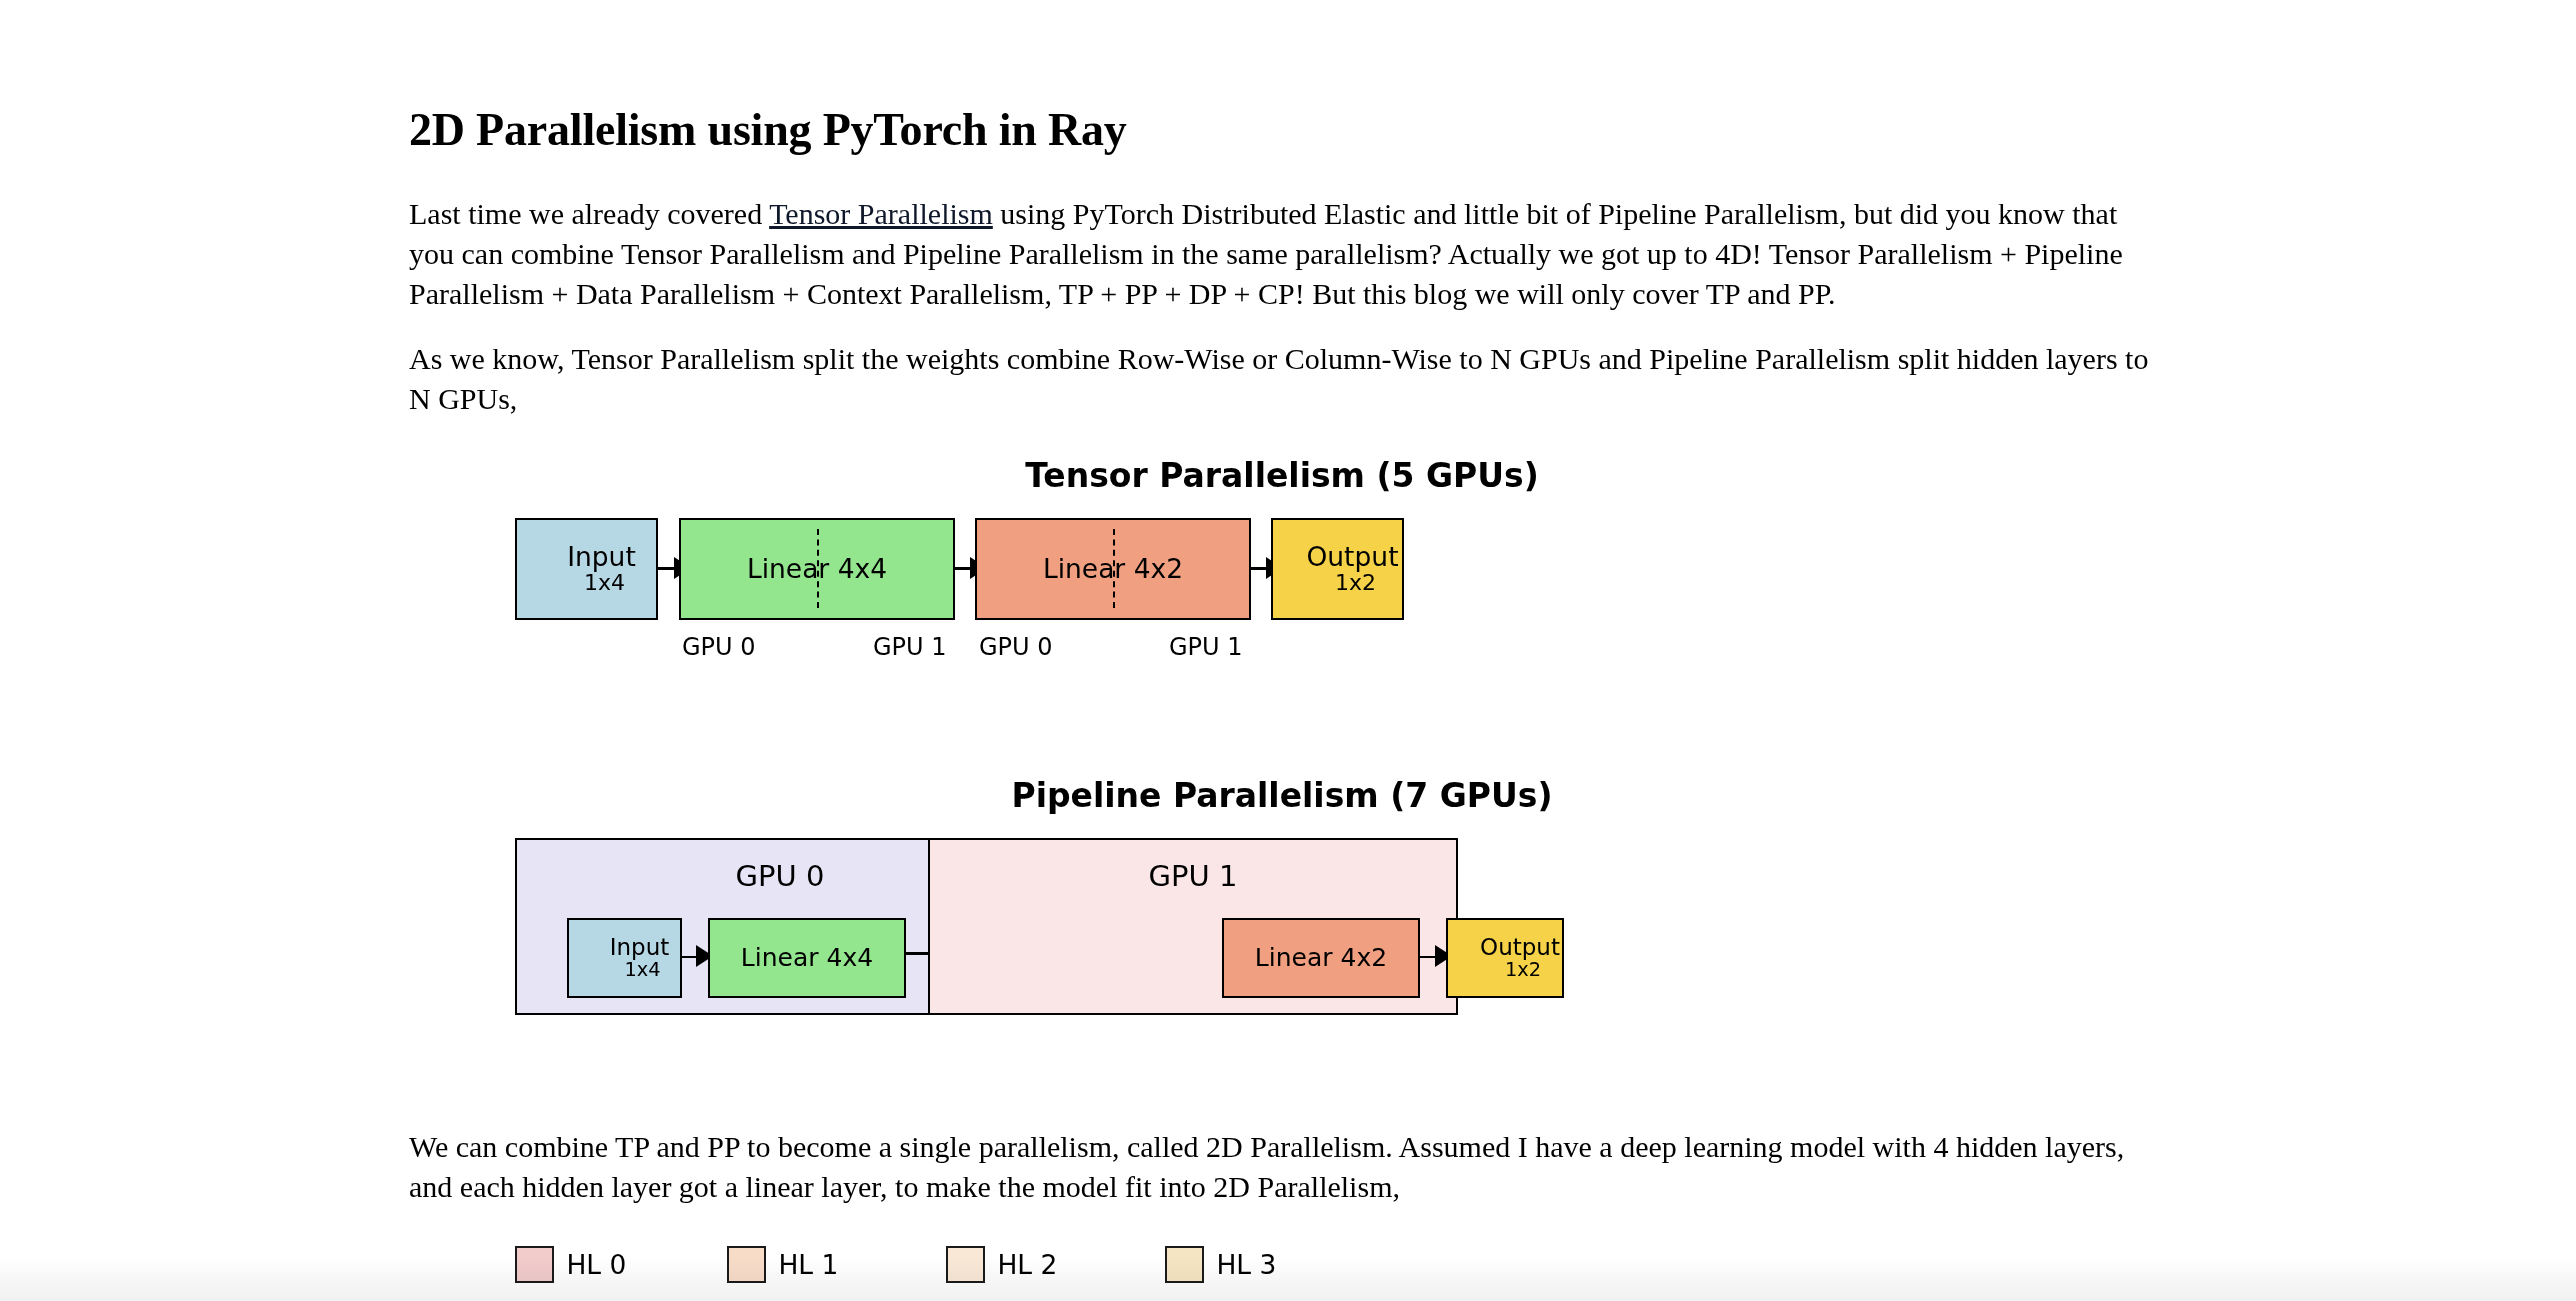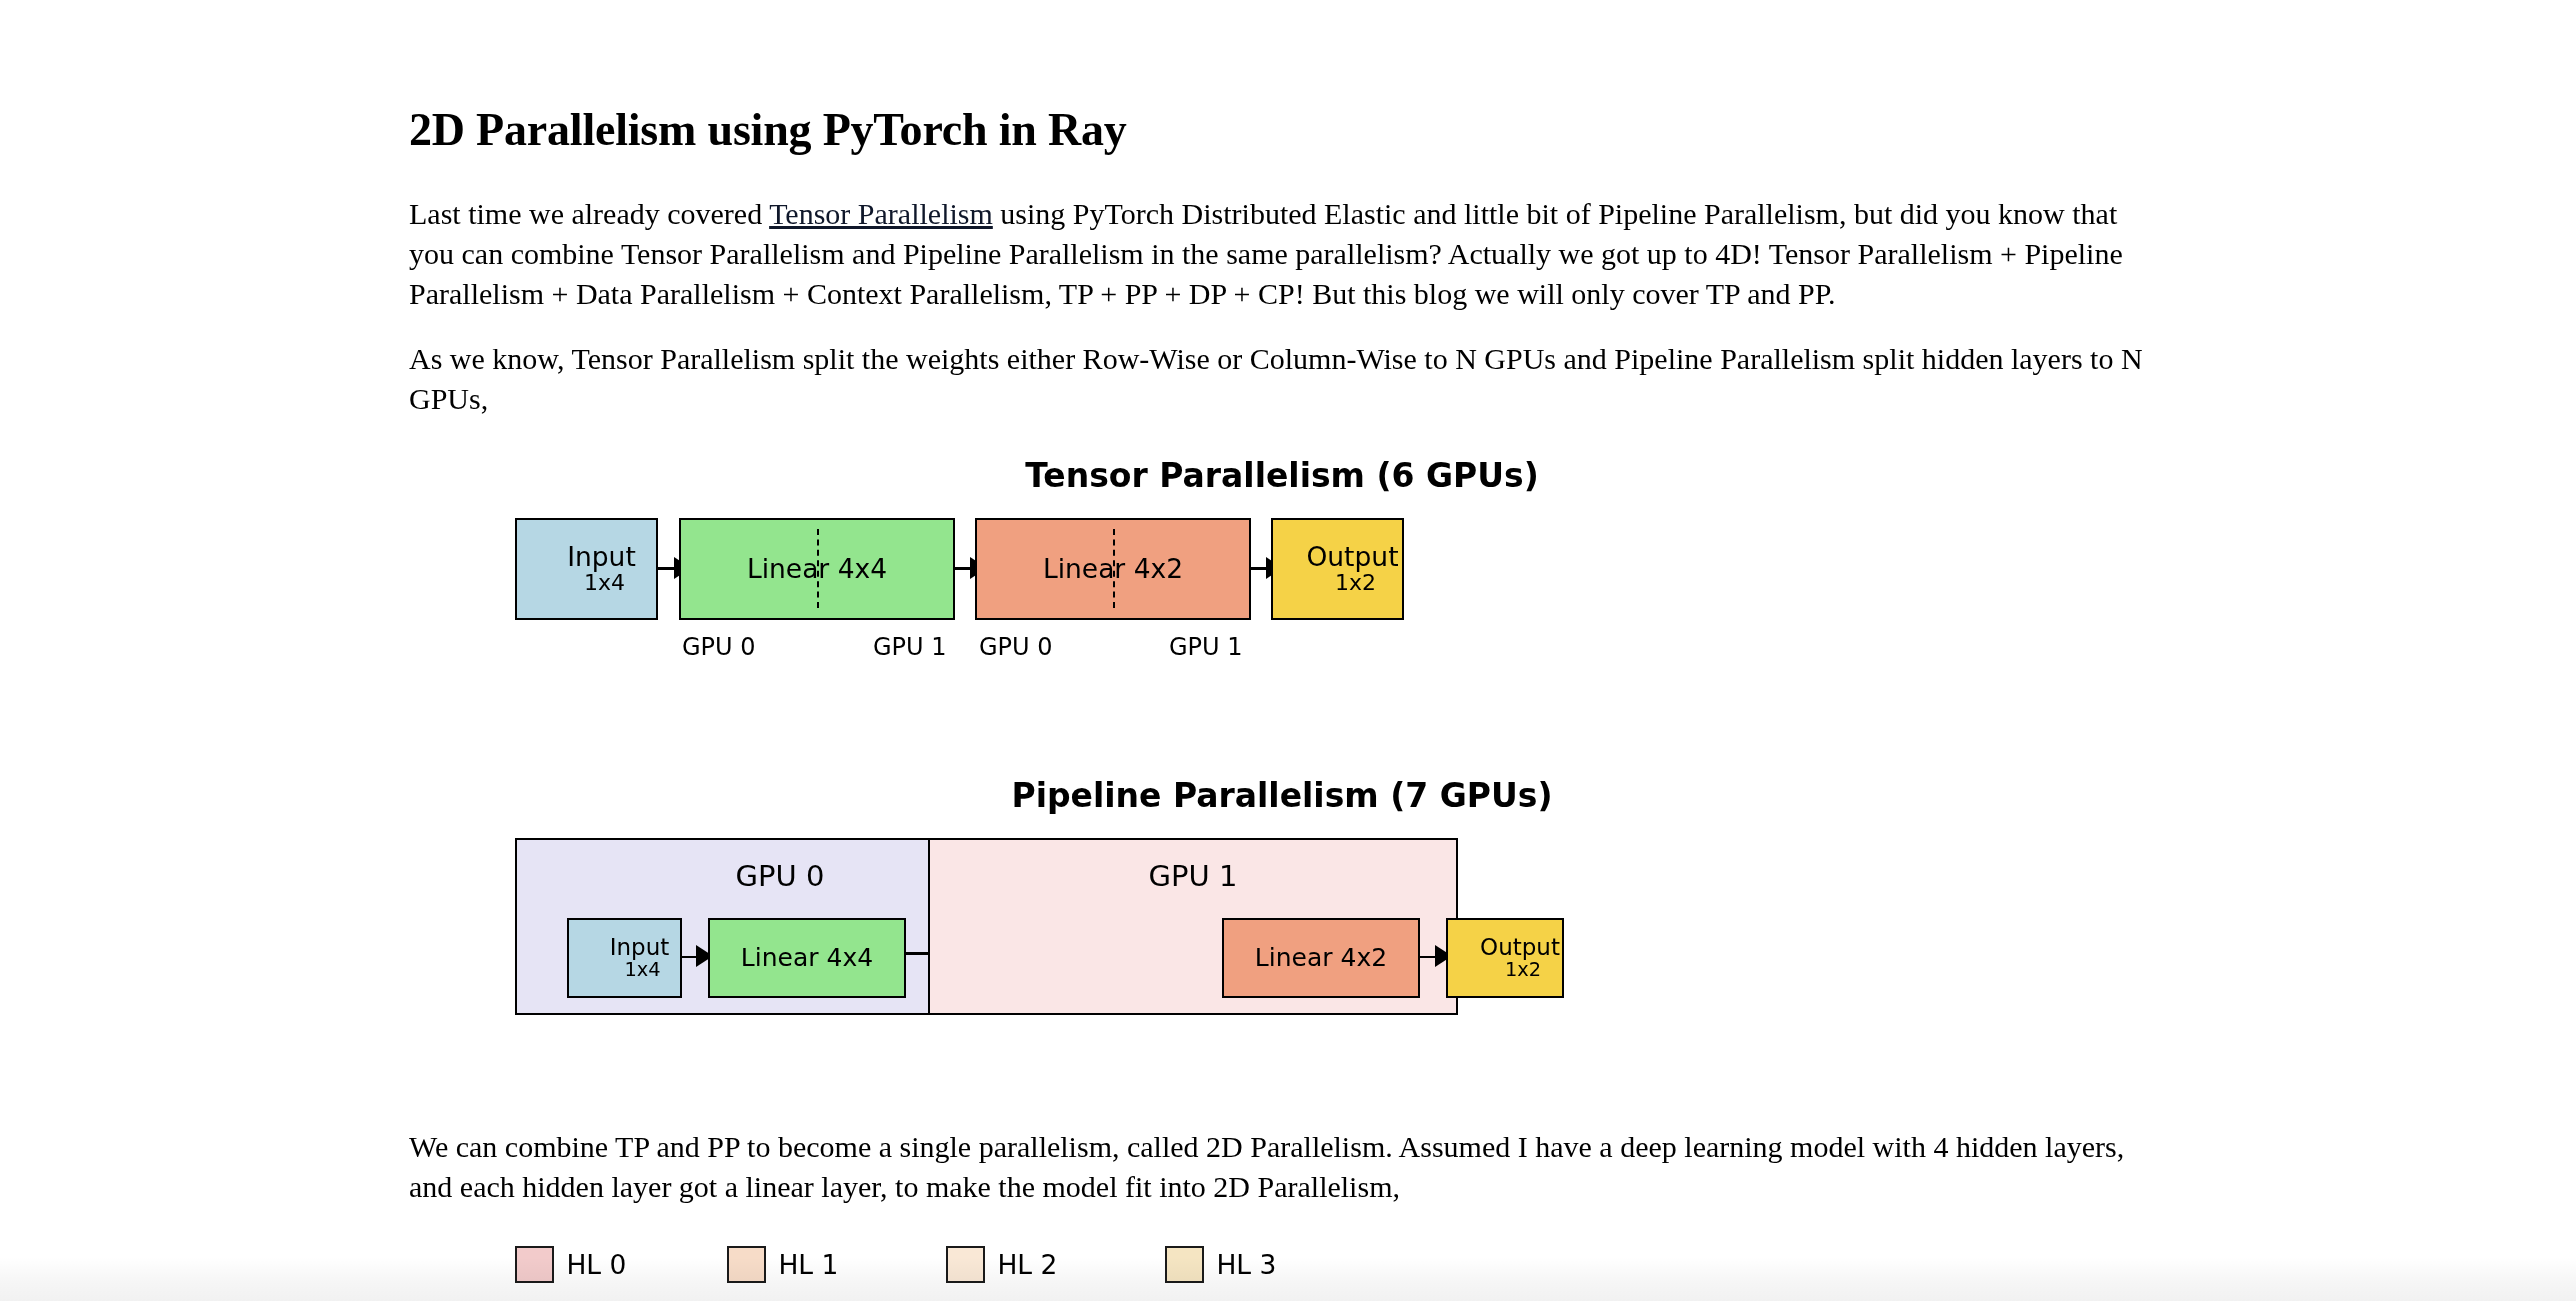--- a/index.html
+++ b/index.html
@@ -171,25 +171,25 @@
 </head>
 <body>
 
 <div class="page">
   <div class="content">
 
     <h1 class="article-title">2D Parallelism using PyTorch in Ray</h1>
 
     <p class="para para-1"><span>Last time we already covered </span><a class="inline-link" href="#">Tensor Parallelism</a><span> using PyTorch Distributed Elastic and little bit of Pipeline Parallelism, but did you know that you can combine Tensor Parallelism and Pipeline Parallelism in the same parallelism? Actually we got up to 4D! Tensor Parallelism + Pipeline Parallelism + Data Parallelism + Context Parallelism, TP + PP + DP + CP! But this blog we will only cover TP and PP.</span></p>
 
-    <p class="para para-2">As we know, Tensor Parallelism split the weights either Row-Wise or Column-Wise to N GPUs and Pipeline Parallelism split hidden layers to N GPUs,</p>
+    <p class="para para-2">As we know, Tensor Parallelism split the weights combine Row-Wise or Column-Wise to N GPUs and Pipeline Parallelism split hidden layers to N GPUs,</p>
 
     <div class="figure" style="height:265px; margin-top:37px;">
 
-      <div class="fig-title" style="position:absolute; left:0; right:0; top:0;">Tensor Parallelism (6 GPUs)</div>
+      <div class="fig-title" style="position:absolute; left:0; right:0; top:0;">Tensor Parallelism (5 GPUs)</div>
 
       <div class="diagram" style="position:absolute; left:0; top:53px; width:1746px; height:168px;">
 
         <div class="node" style="left:106px; top:8.8px; width:143px; height:102px; background:#b6d7e4;">
           <span class="l1">Input</span>
           <span class="l2">1x4</span>
         </div>
 
         <div class="edge" style="left:249px; top:58px; width:111px;"></div>
         <div class="arrowhead" style="left:265px; top:48px;"></div>

